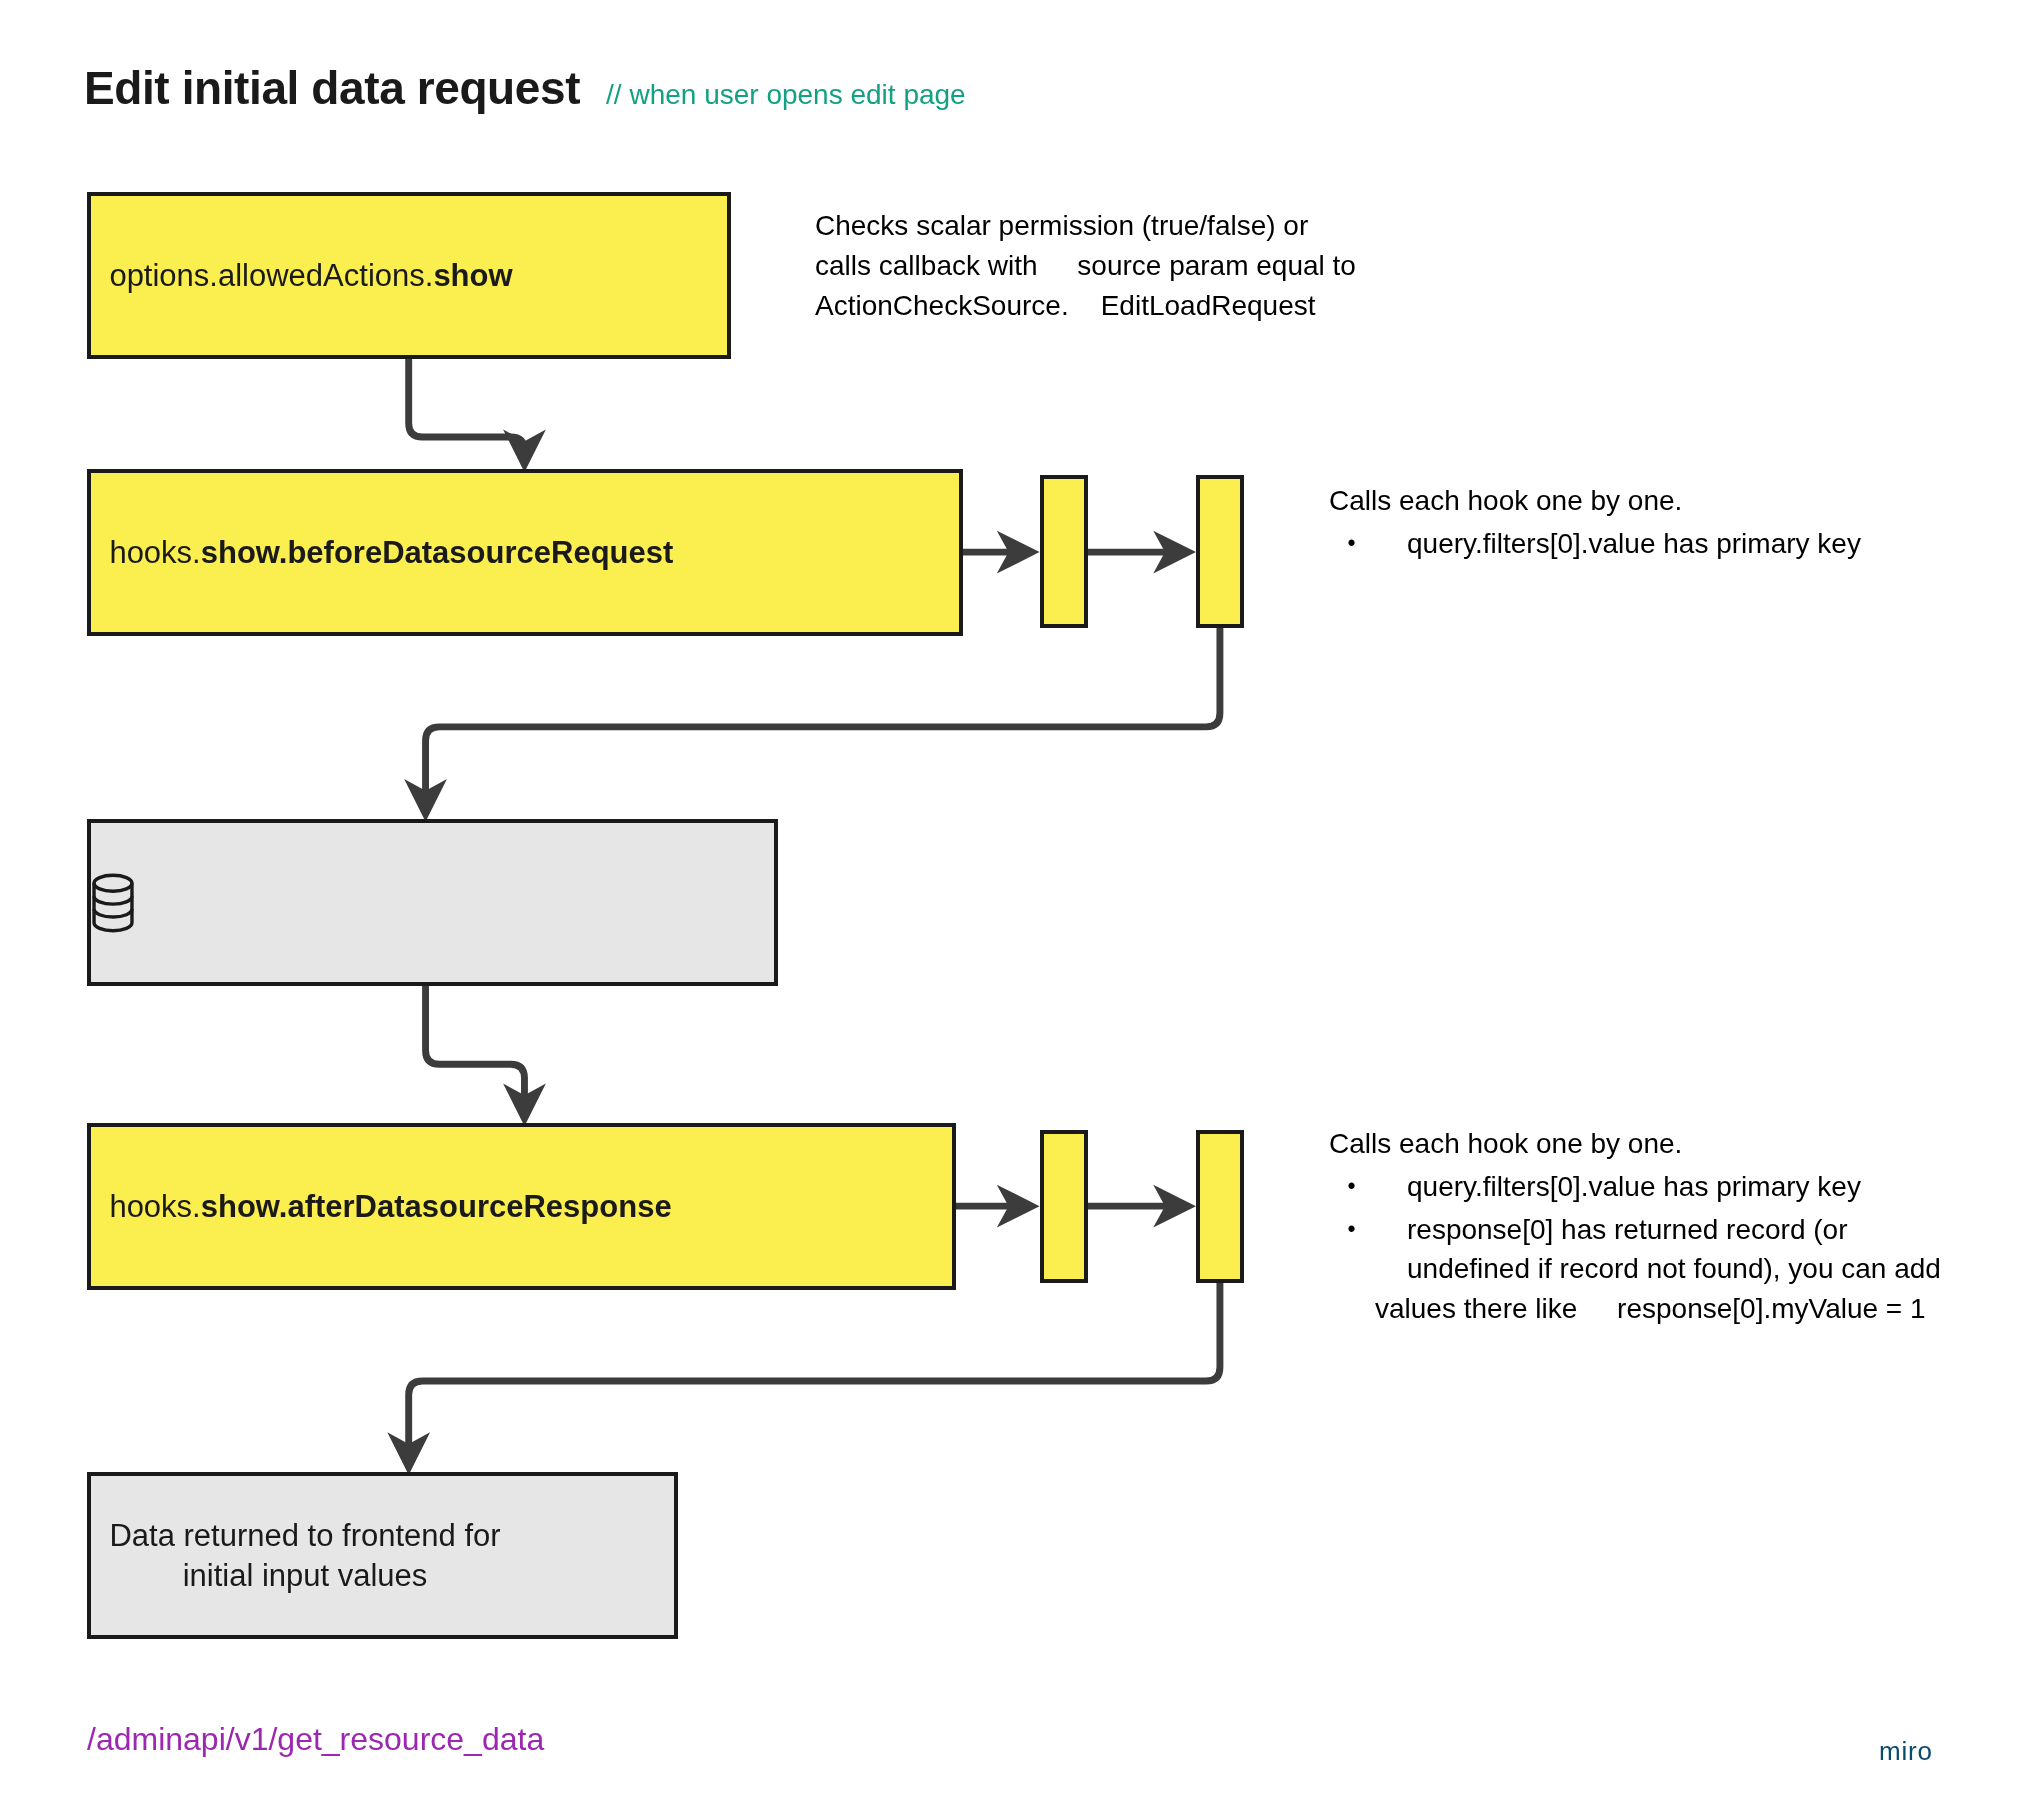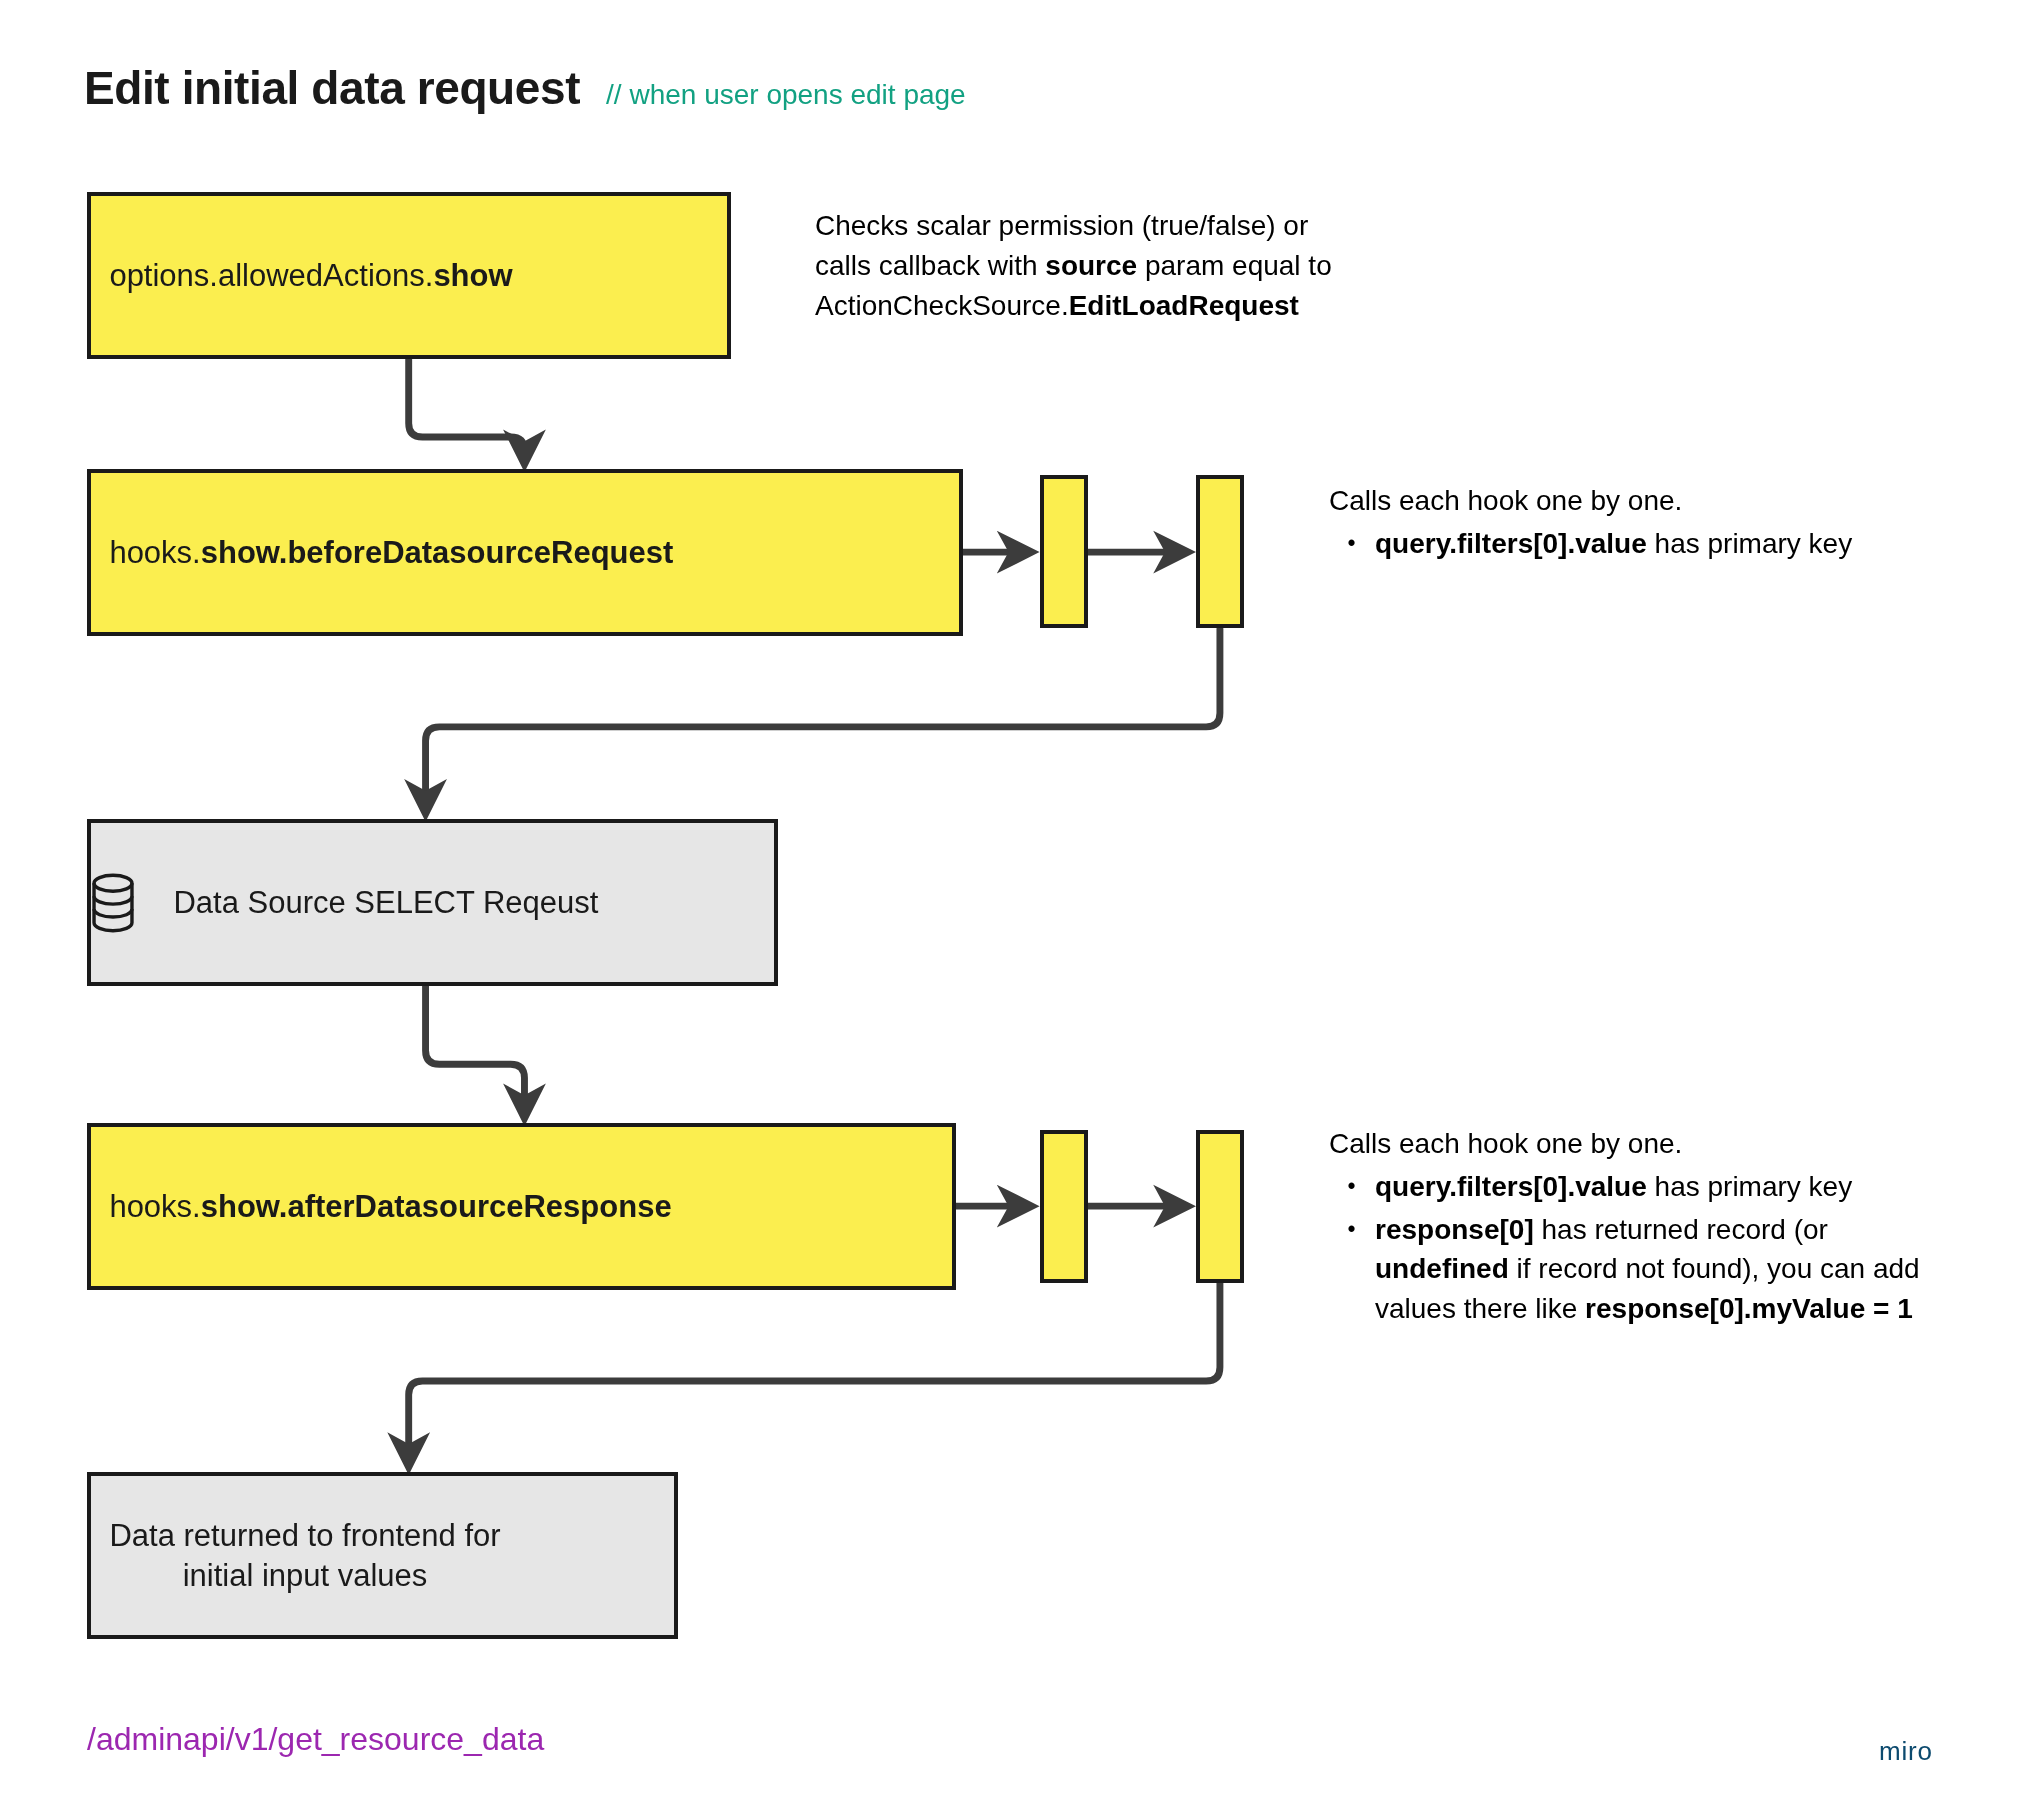--- a/index.html
+++ b/index.html
@@ -87,21 +87,21 @@
     margin-right: 20px;
   }
 
   
   .annotation {
     position: absolute;
     font-size: 28px;
     line-height: 1.42;
     color: #000000;
   }
-  .annotation b { font-weight: bold; }
+  .annotation b { font-weight: normal; margin-left: 32px; }
   #anno-allowed-actions { left: 815px; top: 206px;  width: 660px; }
   #anno-before-hook     { left: 1329px; top: 481px;  width: 583px; }
   #anno-after-hook      { left: 1329px; top: 1124px; width: 629px; }
 
   .anno-list {
     margin: 0;
     padding: 0;
     list-style: none;
   }
   .anno-list li {
@@ -188,21 +188,20 @@
 <div class="mini-node" id="mini-before-1"></div>
 <div class="mini-node" id="mini-before-2"></div>
 
 <div class="node grey" id="node-datasource">
   <svg id="db-icon" viewBox="0 0 58 78" xmlns="http://www.w3.org/2000/svg">
     <ellipse cx="29" cy="13" rx="25" ry="10.5" fill="none" stroke="#1a1a1a" stroke-width="4.5"></ellipse>
     <path d="M4 13 L4 65 A25 10.5 0 0 0 54 65 L54 13" fill="none" stroke="#1a1a1a" stroke-width="4.5"></path>
     <path d="M4 30 A25 10.5 0 0 0 54 30" fill="none" stroke="#1a1a1a" stroke-width="4.5"></path>
     <path d="M4 47 A25 10.5 0 0 0 54 47" fill="none" stroke="#1a1a1a" stroke-width="4.5"></path>
   </svg>
-  <span class="node-label">Data Source SELECT Reqeust</span>
 </div>
 
 <div class="node yellow" id="node-after-hook">
   <span class="node-label"><span>hooks.</span><b>show.afterDatasourceResponse</b></span>
 </div>
 
 <div class="mini-node" id="mini-after-1"></div>
 <div class="mini-node" id="mini-after-2"></div>
 
 <div class="node grey" id="node-frontend">

